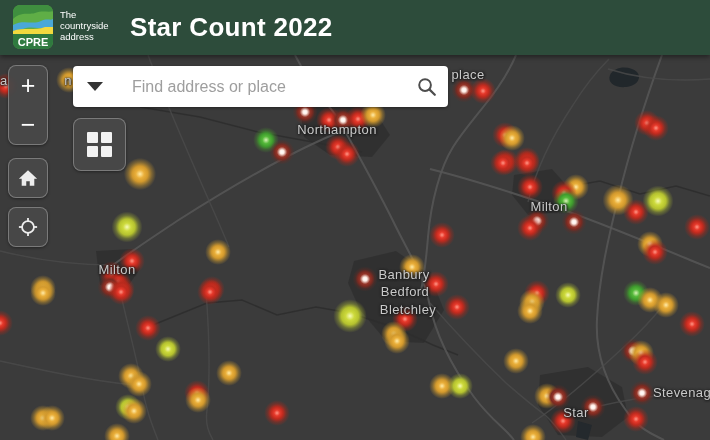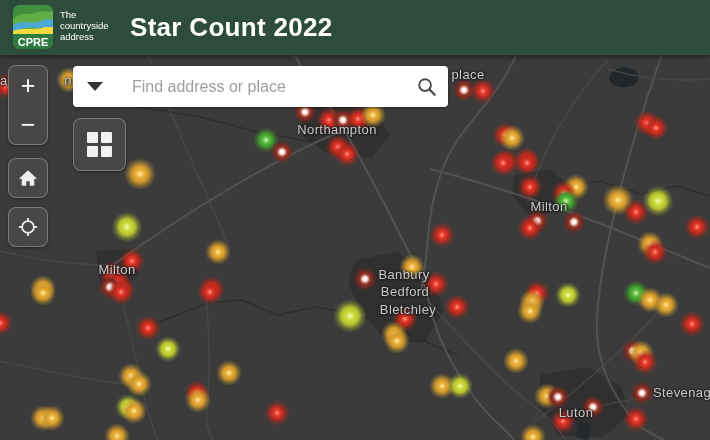--- a/index.html
+++ b/index.html
@@ -203,21 +203,21 @@
         <div class="dot w" style="left: 642px; top: 338px;"></div>
         <div class="dot y" style="left: 533px; top: 382px;"></div>
       </div>
     <div id="labels-layer">
         <span class="map-label" style="left: 337px; top: 74px;">Northampton</span>
         <span class="map-label" style="left: 549px; top: 151px;">Milton</span>
         <span class="map-label" style="left: 404px; top: 219px;">Banbury</span>
         <span class="map-label" style="left: 405px; top: 236px;">Bedford</span>
         <span class="map-label" style="left: 408px; top: 254px;">Bletchley</span>
         <span class="map-label" style="left: 117px; top: 214px;">Milton</span>
-        <span class="map-label" style="left: 576px; top: 357px;">Luton</span>
+        <span class="map-label" style="left: 576px; top: 357px;">Star</span>
         <span class="map-label start" style="left: 653px; top: 337px;">Stevenage</span>
         <span class="map-label" style="left: 468px; top: 19px;">place</span>
         <span class="map-label start" style="left: 0px; top: 25px;">a</span>
         <span class="map-label" style="left: 68px; top: 25px;">n</span>
       </div>
 
     <div class="ctrl" id="zoom-widget">
       <button class="zoom-btn">+</button>
       <button class="zoom-btn">−</button>
     </div>

